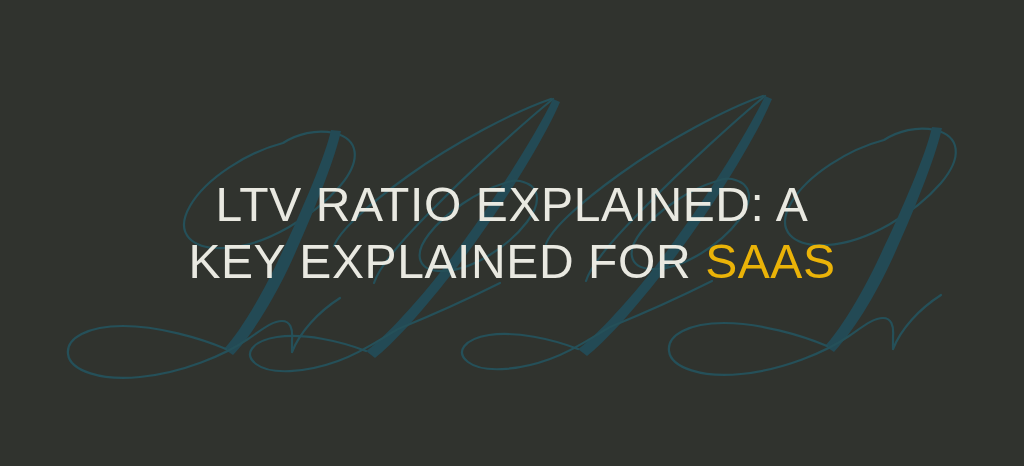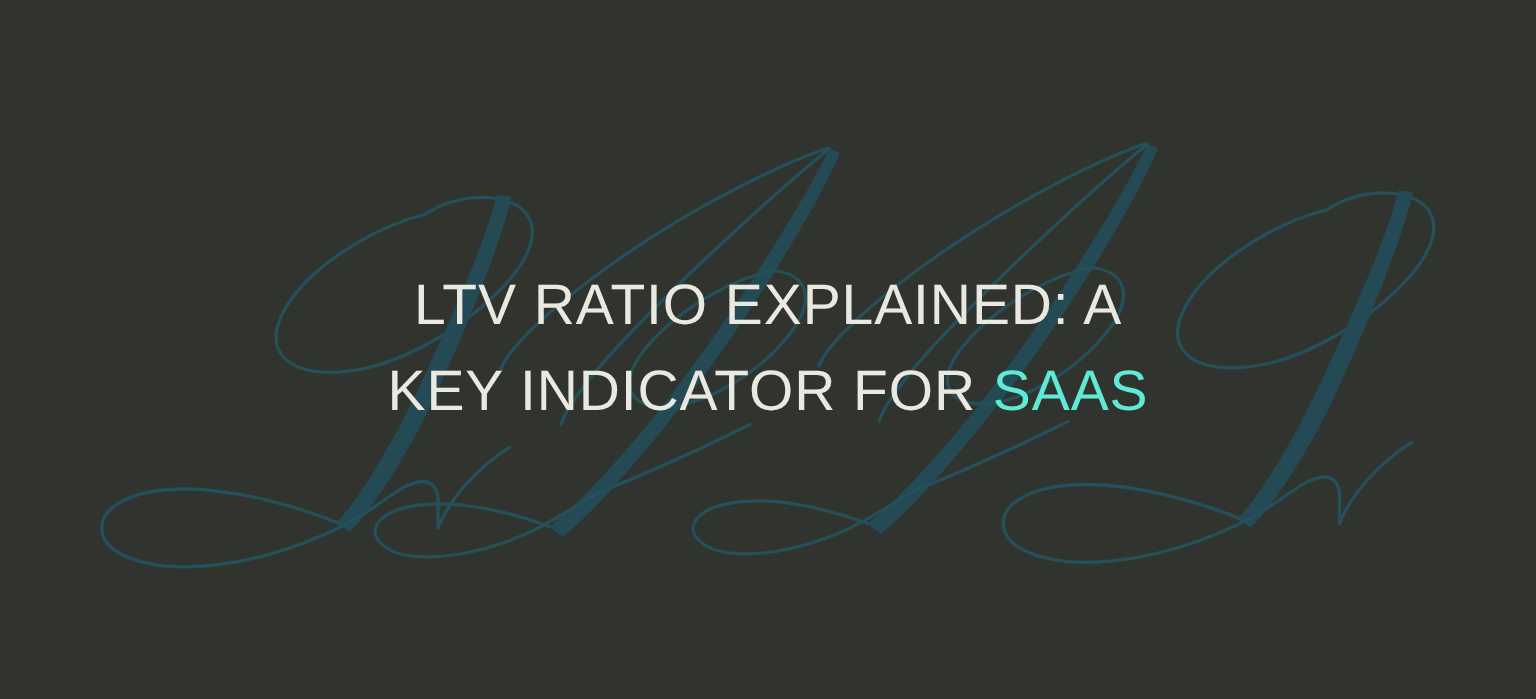--- a/index.html
+++ b/index.html
@@ -53,29 +53,29 @@
     top: 0;
     width: 1024px;
     height: 466px;
     display: flex;
     flex-direction: column;
     align-items: center;
     justify-content: center;
   }
   .headline-line {
     font-family: "Liberation Sans", sans-serif;
-    font-size: 38px;
+    font-size: 48px;
     line-height: 57px;
     letter-spacing: 0.6px;
     white-space: nowrap;
     text-align: center;
     font-weight: 400;
   }
   .tx-light { color: #e9e9e1; }
-  .tx-accent { color: #5eead4; }
+  .tx-accent { color: #eab308; }
 </style>
 </head>
 <body>
 
 <div id="banner">
 
   <div id="watermark">
     <svg viewBox="0 0 1024 466" xmlns="http://www.w3.org/2000/svg" aria-hidden="true">
 
       <g>
@@ -193,19 +193,19 @@
     </svg>
   </div>
 
   <div id="headline">
 
     <div class="headline-line">
       <span class="tx-light">LTV RATIO EXPLAINED: A</span>
     </div>
 
     <div class="headline-line">
-      <span class="tx-light">KEY INDICATOR FOR </span><span class="tx-accent">SAAS</span>
+      <span class="tx-light">KEY EXPLAINED FOR </span><span class="tx-accent">SAAS</span>
     </div>
 
 
   </div>
 
 </div>
 
 </body></html>

